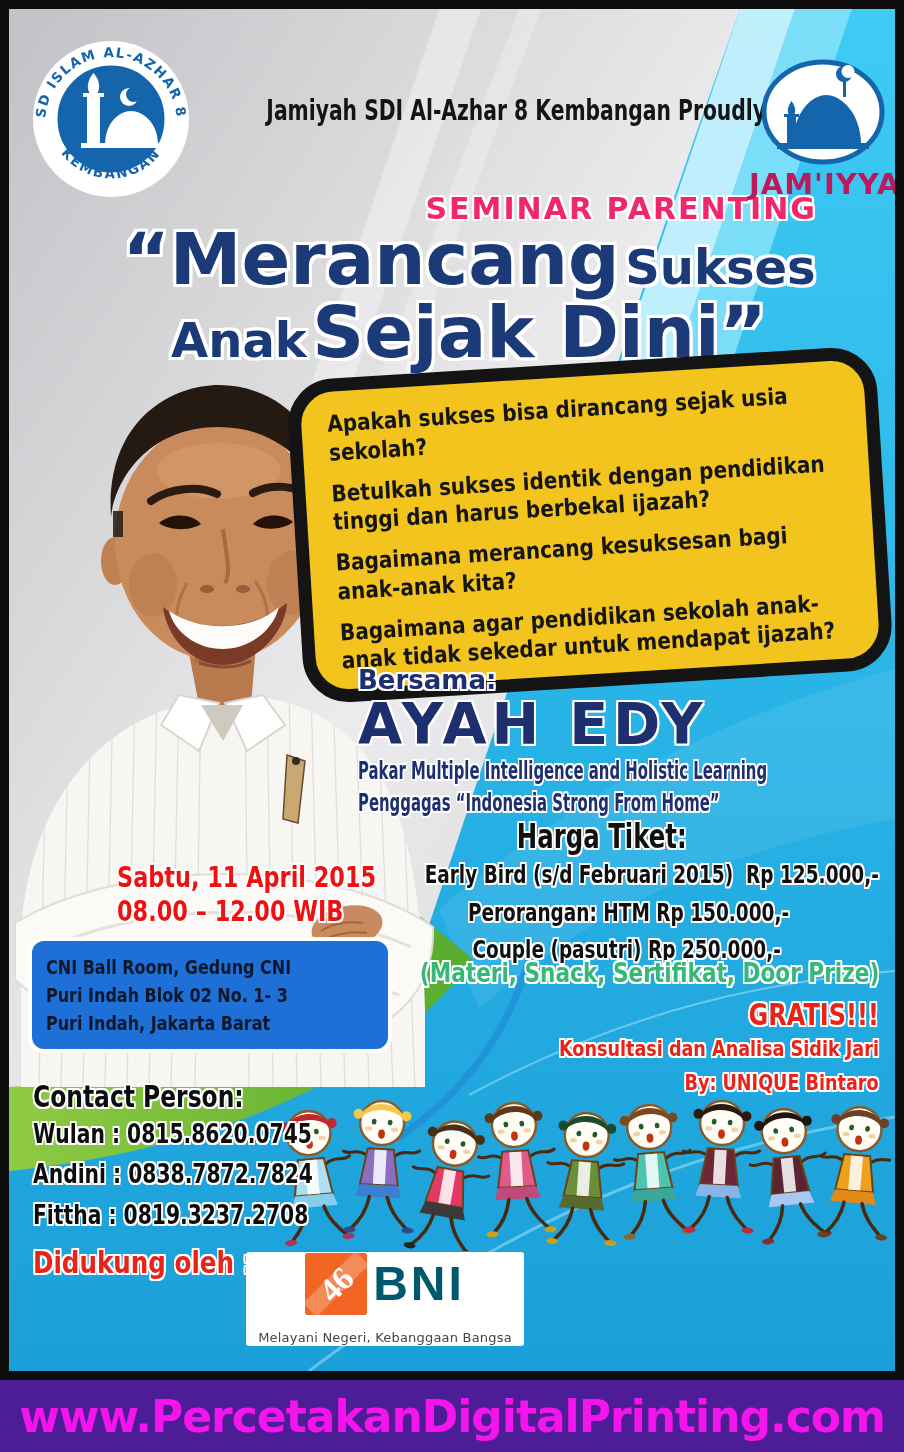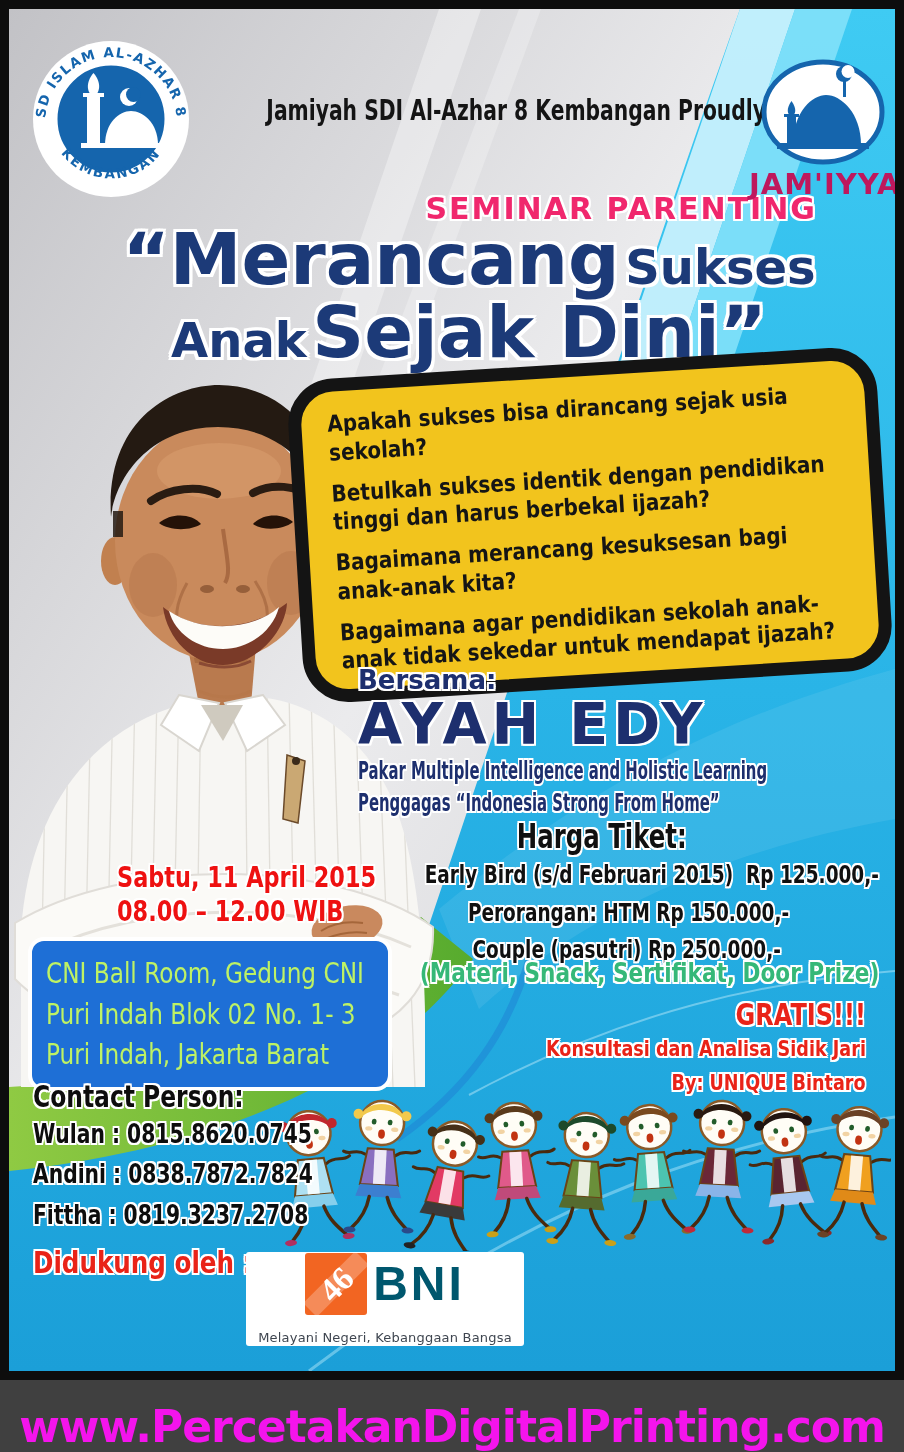--- a/index.html
+++ b/index.html
@@ -40,41 +40,41 @@
   .pricing .head{font-size:33px;font-weight:bold;}
   .pricing .item{font-size:25px;font-weight:bold;line-height:1.5;white-space:pre-wrap;}
   .pricing .item .sq,.pricing .head .sq{transform:scaleX(.74);white-space:pre;}
   .includes{right:16px;top:948px;text-align:right;font-size:27px;font-weight:bold;color:#35b878;z-index:5;white-space:nowrap;}
   .includes .sq{transform:scaleX(.80);}
   
   .date{left:108px;top:852px;color:#ee1111;font-size:28px;font-weight:bold;line-height:1.2;z-index:6;white-space:nowrap;}
   .date .sq{transform:scaleX(.80);}
   
   .venue{left:19px;top:928px;width:364px;box-sizing:border-box;background:#1e6fd6;border:4px solid #ffffff;border-radius:16px;padding:12px 14px;z-index:6;}
-  .venue .line{font-size:29px;font-weight:normal;color:#bef264;line-height:1.4;white-space:nowrap;}
+  .venue .line{font-size:20px;font-weight:bold;color:#0f172a;line-height:1.4;white-space:nowrap;}
   .venue .sq{transform:scaleX(.80);}
   
-  .gratis{right:29px;top:988px;text-align:right;color:#e92318;font-weight:bold;z-index:5;white-space:nowrap;}
+  .gratis{right:16px;top:988px;text-align:right;color:#e92318;font-weight:bold;z-index:5;white-space:nowrap;}
   .gratis .big{font-size:30px;}
   .gratis .ln{font-size:22px;line-height:1.55;}
   .gratis .sq{transform:scaleX(.80);}
   
   .contacts{left:24px;top:1070px;z-index:6;color:#0d0d0d;white-space:nowrap;}
   .contacts .head{font-size:30px;font-weight:bold;}
   .contacts .person{font-size:26px;font-weight:bold;line-height:1.55;}
   .contacts .sq{transform:scaleX(.78);}
   
   .didukung{left:24px;top:1236px;color:#e92318;font-size:30px;font-weight:bold;z-index:6;white-space:nowrap;}
   .didukung .sq{transform:scaleX(.82);}
   .bni{left:237px;top:1243px;width:278px;height:94px;background:#ffffff;border-radius:3px;z-index:6;display:flex;flex-direction:column;align-items:center;justify-content:center;padding:4px 0;box-sizing:border-box;}
   .bni-row{display:flex;align-items:center;gap:6px;}
   .bni-word{font-family:Liberation Sans, sans-serif;font-weight:bold;font-size:48px;color:#00576e;letter-spacing:3px;line-height:1;}
   .bni-tag{font-size:13px;color:#3f4650;margin-top:15px;letter-spacing:.2px;}
   
-  .footer{position:absolute;left:0;top:1380px;width:904px;height:72px;background:#404040;display:flex;align-items:flex-end;justify-content:center;}
+  .footer{position:absolute;left:0;top:1380px;width:904px;height:72px;background:#4c1d95;display:flex;align-items:center;justify-content:center;}
   .footer .url{font-size:44px;font-weight:bold;color:#f414ec;letter-spacing:-1px;white-space:nowrap;}
   .man{left:-6px;top:362px;z-index:1;}
   .kids{left:262px;top:1082px;z-index:2;}
   .logo-school{left:22px;top:30px;z-index:5;}
   .logo-jam{left:740px;top:50px;z-index:5;width:148px;}
 </style>
 </head>
 <body>
 
 <div class="canvas">

